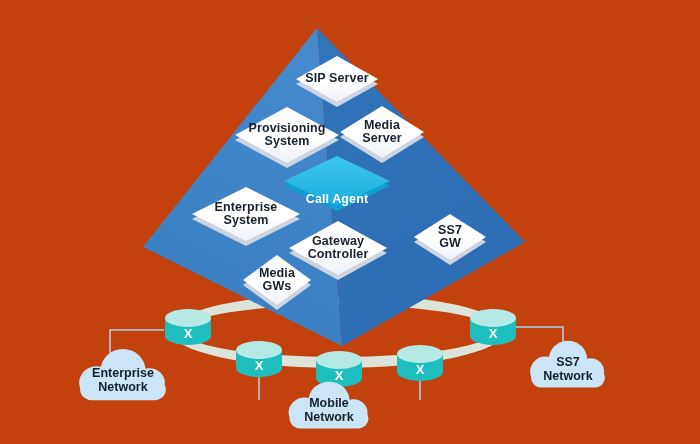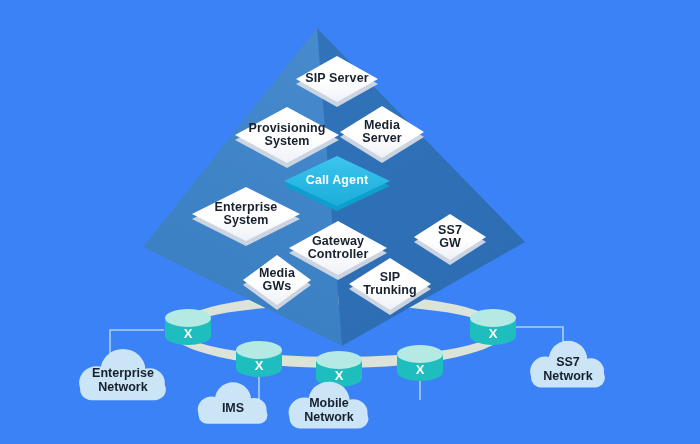--- a/index.html
+++ b/index.html
@@ -1,17 +1,17 @@
 <!DOCTYPE html>
 <html><head>
 <meta charset="utf-8">
 <style>
   html,body{margin:0;padding:0;background:#ffffff;}
   .stage{
-    position:relative;width:700px;height:444px;background:#3b82f6;overflow:hidden;
+    position:relative;width:700px;height:444px;background:#c2410c;overflow:hidden;
     font-family:"Liberation Sans","DejaVu Sans",sans-serif;color:#17212e;
   }
   
   .ring{
     position:absolute;left:171px;top:294px;width:334px;height:74px;
     border:11px solid #dce3d8;border-radius:50%;box-sizing:border-box;z-index:1;
   }
   
   .connectors{position:absolute;left:0;top:0;z-index:2;}
   .connectors polyline{fill:none;stroke:#aecfe9;stroke-width:1.6;}
@@ -34,21 +34,21 @@
   .t-shadow{transform:translateY(5px);background:#ccd4e2;}
   .t-face{background:linear-gradient(180deg,#ffffff 55%,#eef1f7 100%);}
   .tile.accent .t-shadow{background:#0d9fce;}
   .tile.accent .t-face{background:linear-gradient(180deg,#3cc5ee 0%,#1badda 100%);}
   .t-label{
     position:absolute;inset:0;display:flex;flex-direction:column;
     align-items:center;justify-content:center;text-align:center;
     font-size:12.5px;line-height:13.5px;font-weight:600;letter-spacing:.1px;
   }
   .t-label span{display:block;}
-  .tile.accent .t-label{color:#ffffff;font-weight:700;}
+  .tile.accent .t-label{color:#ffffff;font-weight:700;justify-content:flex-end;}
   
   .cyl{position:absolute;z-index:5;width:48px;height:38px;}
   .cyl text{fill:#ffffff;font-size:13px;font-weight:700;font-family:"Liberation Sans","DejaVu Sans",sans-serif;}
   
   .cloud{position:absolute;z-index:5;}
   .cloud svg{position:absolute;inset:0;width:100%;height:100%;}
   .c-label{
     position:absolute;inset:0;display:flex;flex-direction:column;align-items:center;
     justify-content:center;padding-top:9px;text-align:center;
     font-size:12.5px;line-height:14px;font-weight:600;color:#17212e;
@@ -139,28 +139,20 @@
 
   <div class="tile" style="left:243px;top:255px;width:68px;height:50px">
     <div class="t-shadow"></div>
     <div class="t-face"></div>
     <div class="t-label">
       <span>Media</span>
       <span>GWs</span>
     </div>
   </div>
 
-  <div class="tile" style="left:349px;top:258px;width:82px;height:52px">
-    <div class="t-shadow"></div>
-    <div class="t-face"></div>
-    <div class="t-label">
-      <span>SIP</span>
-      <span>Trunking</span>
-    </div>
-  </div>
 
   <div class="cyl" style="left:164px;top:308px">
     <svg width="48" height="38" viewBox="0 0 48 38">
       <path d="M1,10 L1,28 A23,9 0 0 0 47,28 L47,10 Z" fill="#1fbebe"></path>
       <ellipse cx="24" cy="10" rx="23" ry="9" fill="#b4eae3"></ellipse>
       <text x="24" y="30" text-anchor="middle">X</text>
     </svg>
   </div>
   <div class="cyl" style="left:235px;top:340px">
     <svg width="48" height="38" viewBox="0 0 48 38">
@@ -199,34 +191,20 @@
         <circle cx="76" cy="38" r="15"></circle>
         <rect x="8" y="34" width="84" height="22" rx="11"></rect>
       </g>
     </svg>
     <div class="c-label">
       <span>Enterprise</span>
       <span>Network</span>
     </div>
   </div>
 
-  <div class="cloud" style="left:192px;top:380px;width:82px;height:47px">
-    <svg viewBox="0 0 100 60" preserveAspectRatio="none">
-      <g fill="#cbe4f6">
-        <circle cx="24" cy="38" r="17"></circle>
-        <circle cx="50" cy="25" r="22"></circle>
-        <circle cx="76" cy="38" r="15"></circle>
-        <rect x="8" y="34" width="84" height="22" rx="11"></rect>
-      </g>
-    </svg>
-    <div class="c-label">
-      <span>IMS</span>
-      <span></span>
-    </div>
-  </div>
 
   <div class="cloud" style="left:282px;top:379px;width:94px;height:53px">
     <svg viewBox="0 0 100 60" preserveAspectRatio="none">
       <g fill="#cbe4f6">
         <circle cx="24" cy="38" r="17"></circle>
         <circle cx="50" cy="25" r="22"></circle>
         <circle cx="76" cy="38" r="15"></circle>
         <rect x="8" y="34" width="84" height="22" rx="11"></rect>
       </g>
     </svg>

